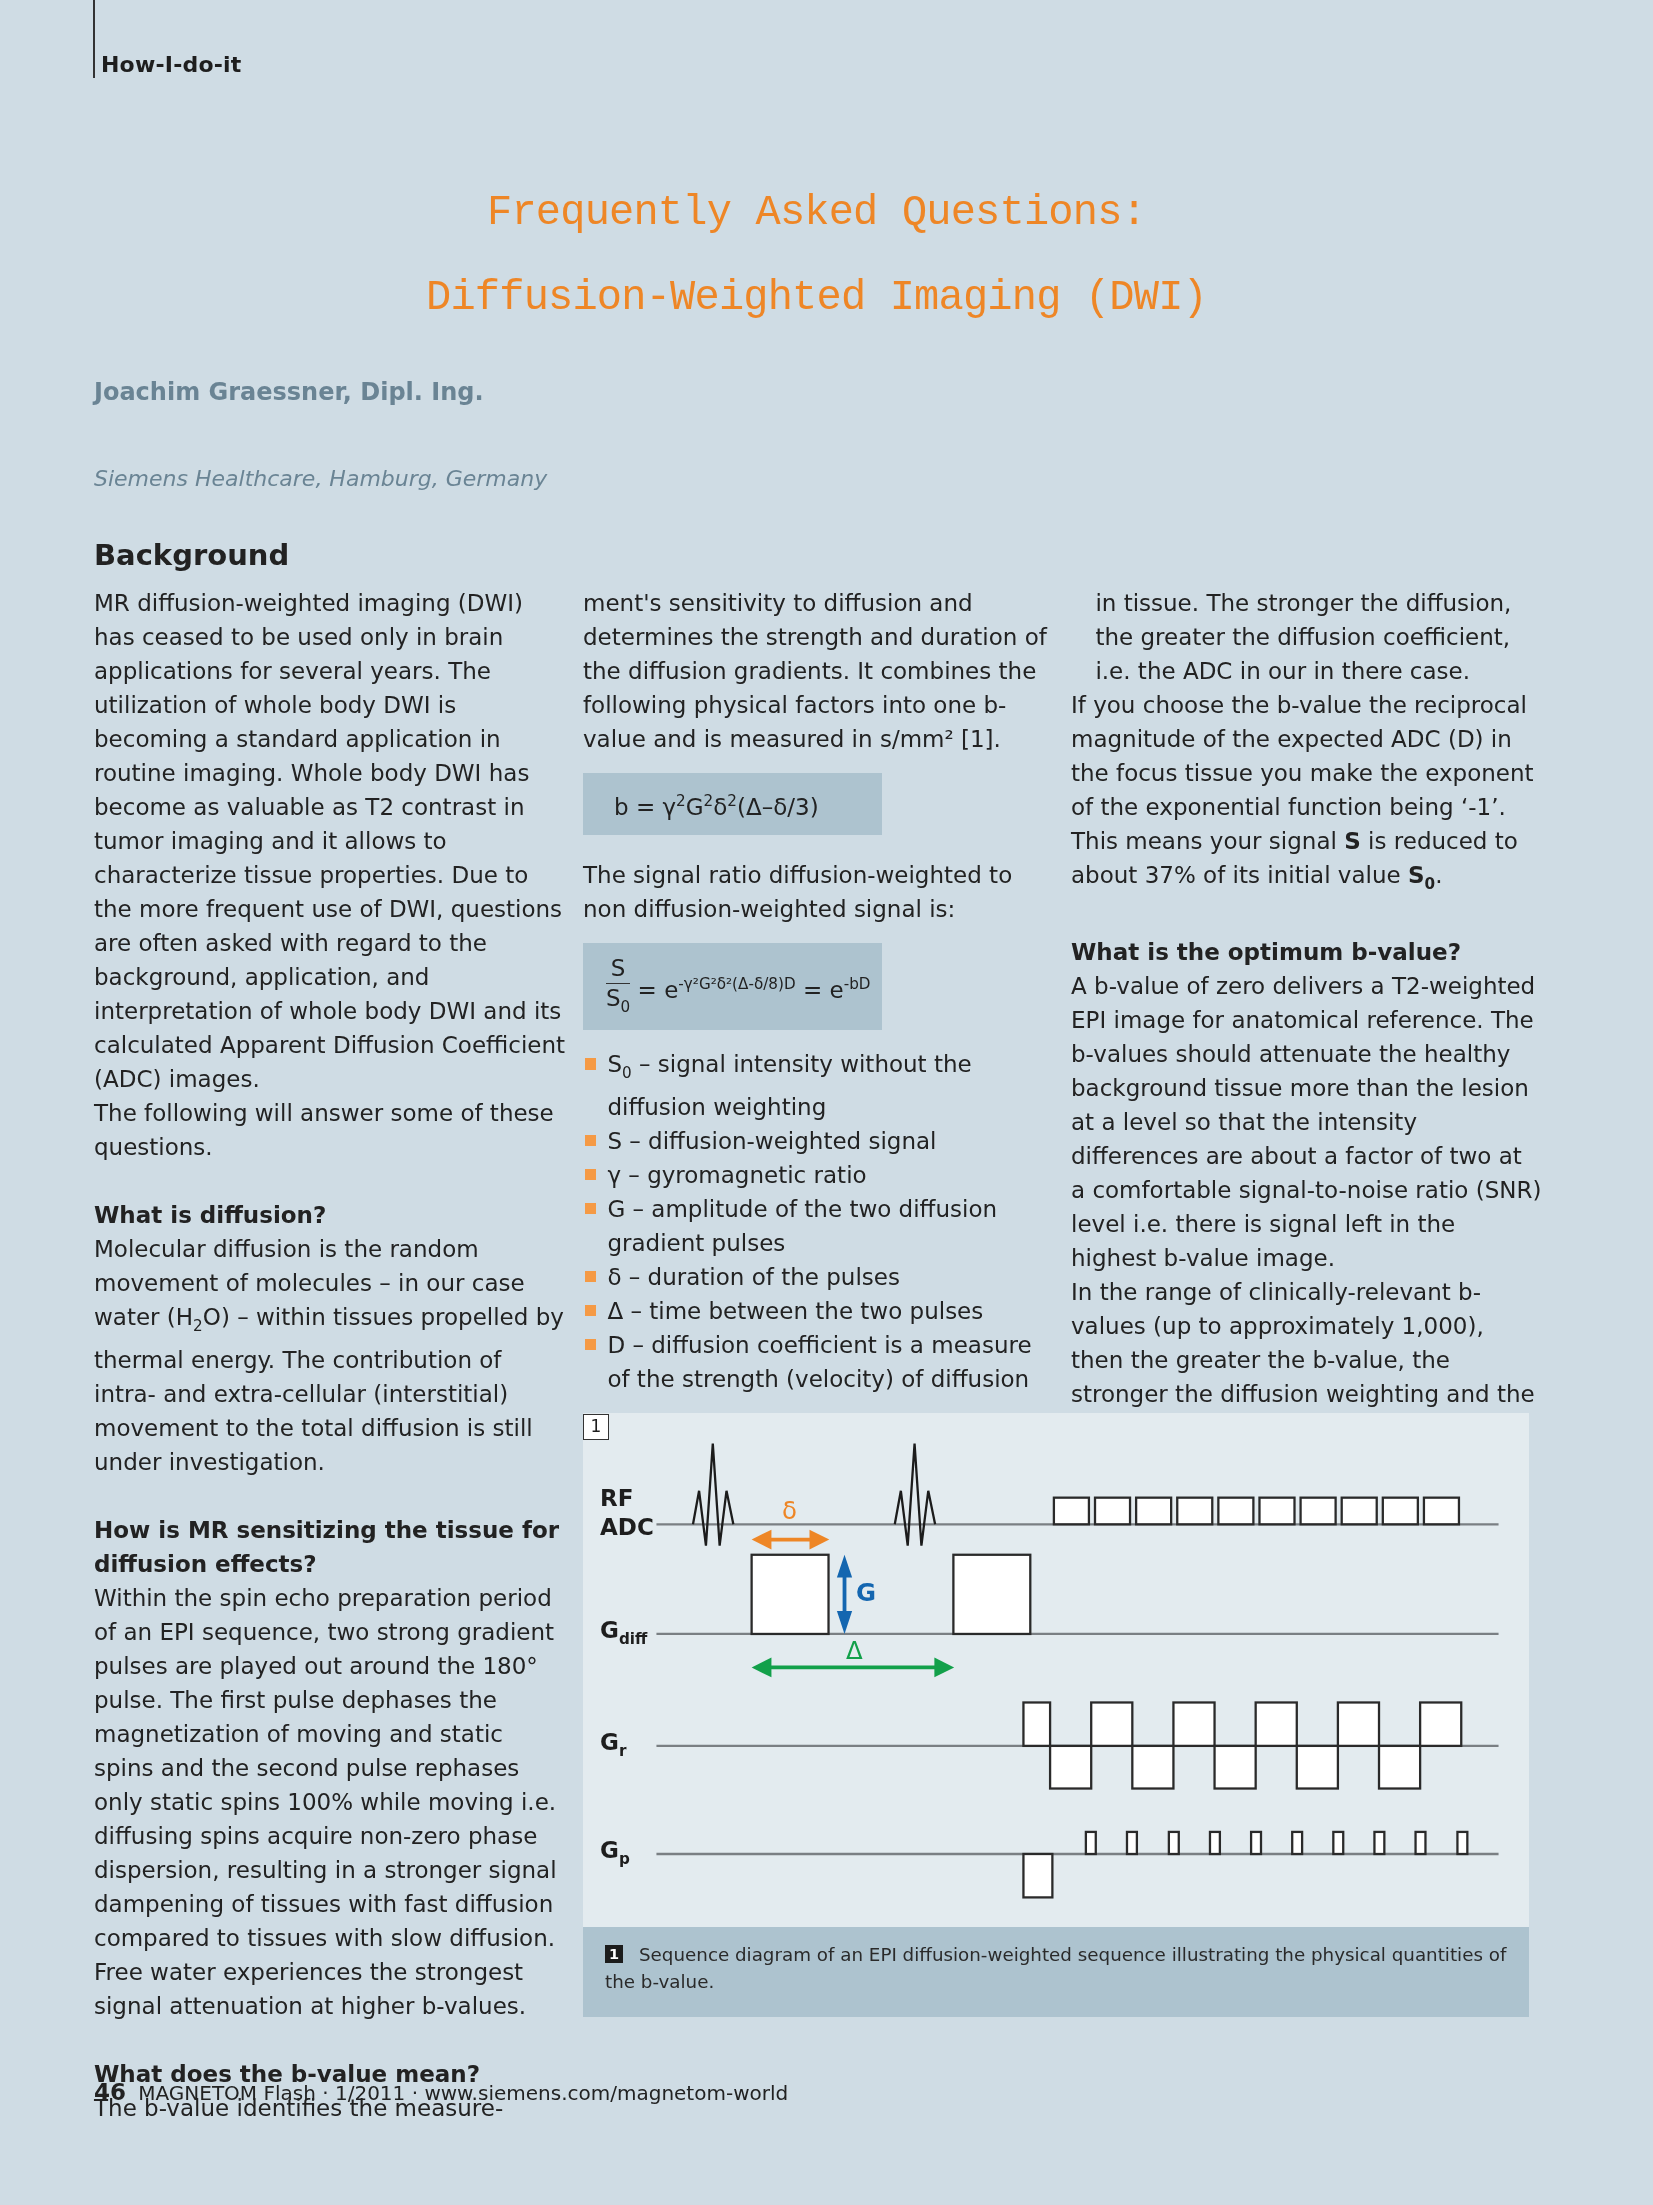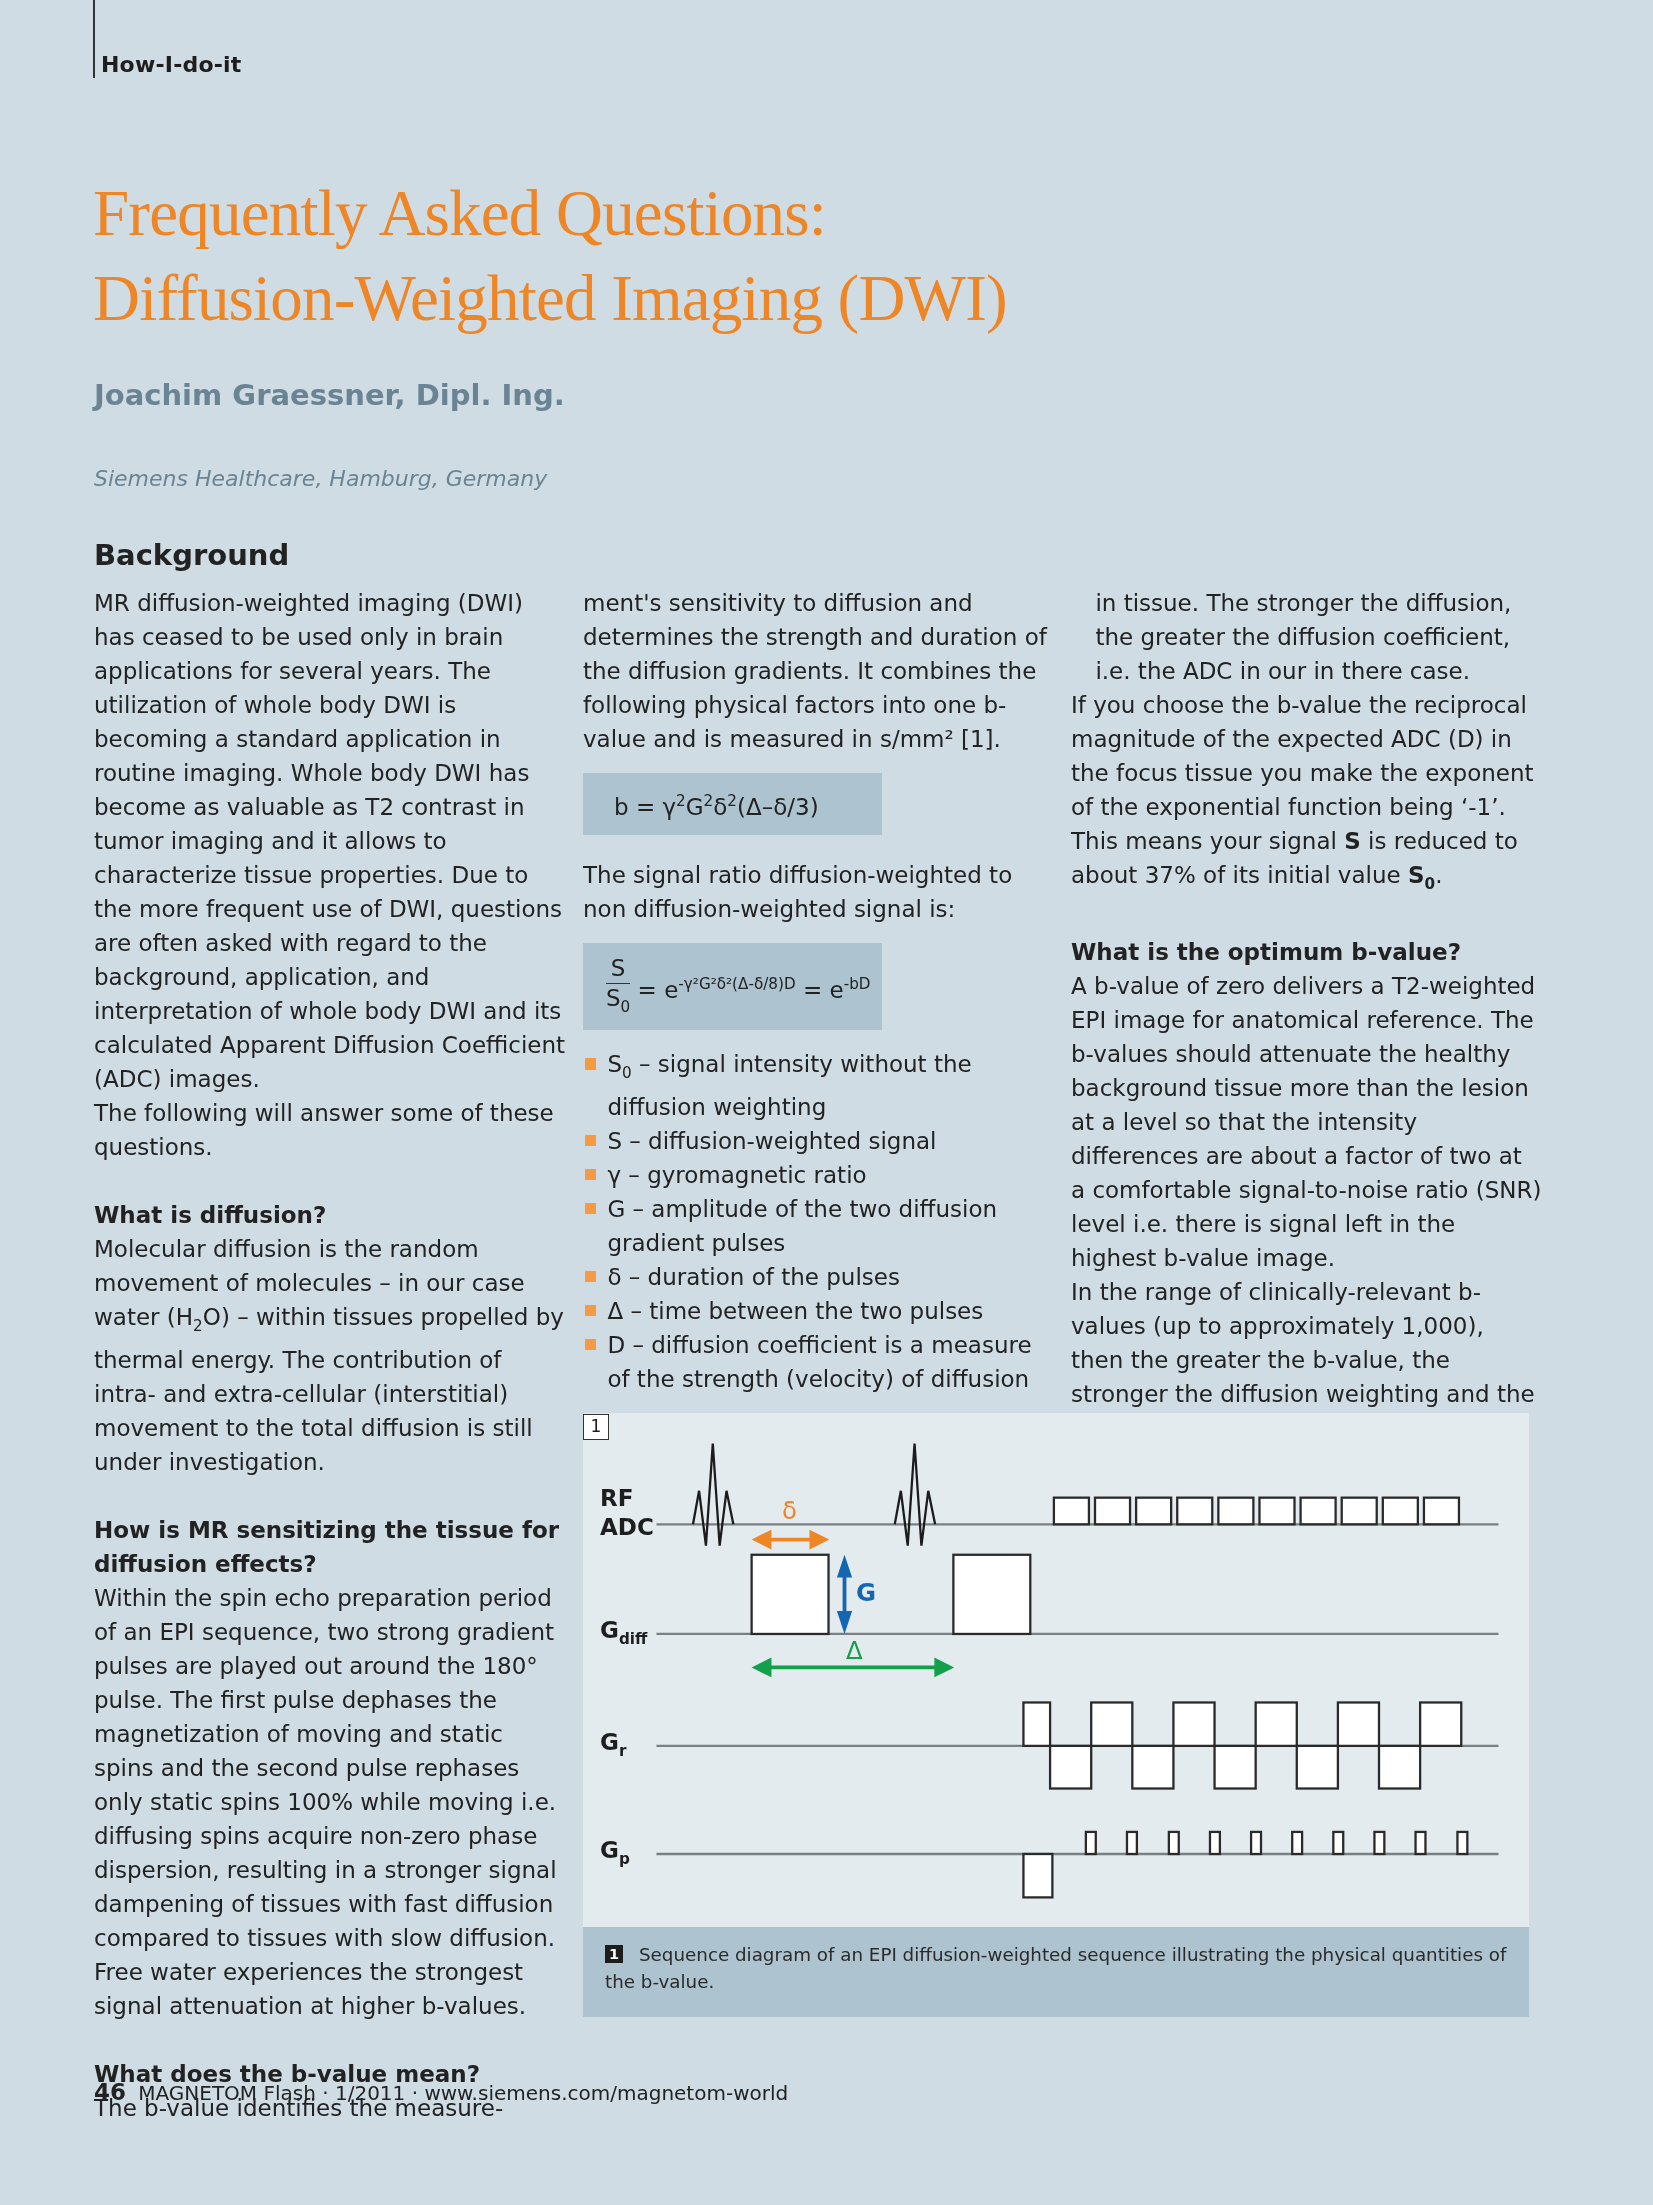--- a/index.html
+++ b/index.html
@@ -9,25 +9,26 @@
     position: relative;
     overflow: hidden;
     font-family: "DejaVu Sans", "Liberation Sans", sans-serif;
     color: #222;
   }
   .abs { position: absolute; }
   .section-rule { left: 93px; top: 0; width: 1.5px; height: 78px; background: #333; }
   .section-label { left: 101px; top: 52px; font-size: 22px; font-weight: bold; color: #1e1e1e; letter-spacing: 0.2px; }
   .title {
     left: 93px; top: 171px; width: 1447px;
-    font-family: Liberation Serif, serif;
-    font-size: 65px; line-height: 85px; color: #ee8626; font-weight: normal;
+    font-family: Liberation Mono, monospace;
+    font-size: 42px; line-height: 85px; color: #ee8626; font-weight: normal;
     letter-spacing: -0.8px;
+    text-align: center;
   }
-  .author { left: 94px; top: 378px; font-size: 29px; font-weight: bold; color: #6a8494; }
+  .author { left: 94px; top: 378px; font-size: 24px; font-weight: bold; color: #6a8494; }
   .affil { left: 94px; top: 437px; font-size: 22px; font-style: italic; color: #6a8494; margin-top: 29px; }
 
   .col { position: absolute; font-size: 23px; line-height: 34px; color: #222; }
   .col p { margin: 0; }
   .col .h { font-weight: bold; }
   .col .gap { height: 34px; }
   .col-1 { left: 94px; top: 586px; width: 472px; }
   .col-2 { left: 583px; top: 586px; width: 472px; }
   .col-3 { left: 1071px; top: 586px; width: 472px; }
   .bg-heading { left: 94px; top: 538px; font-size: 29px; font-weight: bold; color: #222; }

